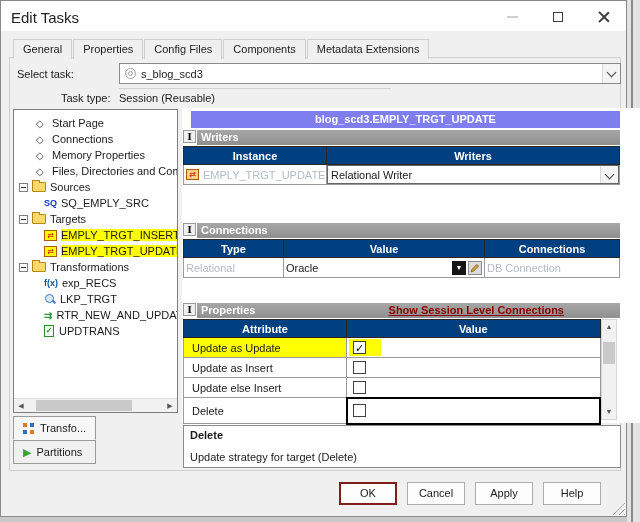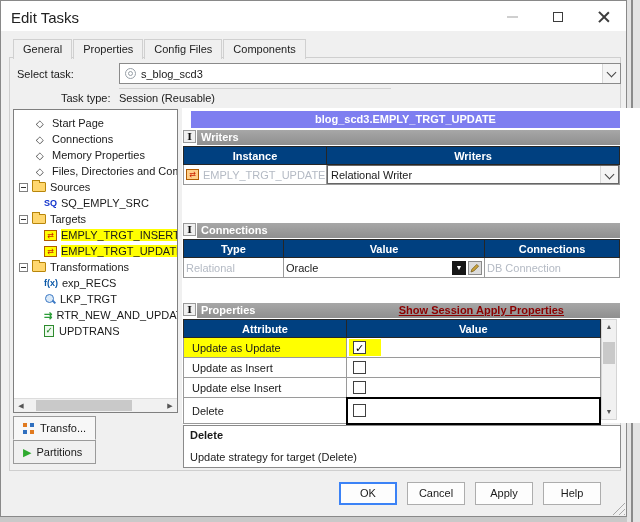--- a/index.html
+++ b/index.html
@@ -107,21 +107,21 @@
   .vs-down { bottom:0; } .vs-down::before { content:"▼"; }
   .vs-thumb { position:absolute; left:1px; top:22px; width:12px; height:22px; background:#c9c9c9; }
 
   
   .descbox { position:absolute; left:182px; top:424px; width:438px; height:43px; background:#fff; border:1px solid #8a8a8a; padding:3px 6px; }
   .desc-title { font-weight:bold; }
   .desc-text { position:absolute; left:6px; top:25px; }
 
   
   .btn { position:absolute; top:481px; width:58px; height:23px; background:#fdfdfd; border:1px solid #adadad; text-align:center; line-height:20px; }
-  .btn-ok { left:338px; border:2px solid #3b82f6; }
+  .btn-ok { left:338px; border:2px solid #7f1d1d; }
   .btn-cancel { left:406px; } .btn-apply { left:474px; } .btn-help { left:542px; }
 
   .grip { position:absolute; right:1px; bottom:1px; width:14px; height:14px;
           background:repeating-linear-gradient(135deg, transparent 0 3px, #a8a8a8 3px 4px);
           clip-path:polygon(100% 0, 100% 100%, 0 100%); }
 </style>
 </head>
 <body>
 
 <div class="screen">
@@ -135,20 +135,21 @@
       <span class="win-btn btn-min"><span class="min-glyph"></span></span>
       <span class="win-btn btn-max"><span class="max-glyph"></span></span>
       <span class="win-btn btn-close"><span class="close-glyph"></span></span>
     </div>
 
     <div class="tabstrip">
       <div class="tab">General</div>
       <div class="tab">Properties</div>
       <div class="tab">Config Files</div>
       <div class="tab">Components</div>
+      <div class="tab">Metadata Extensions</div>
     </div>
     <div class="content-box"></div>
 
     <span class="lbl" style="left:16px; top:67px;">Select task:</span>
     <div class="combo">
       <span class="gear-icon"></span>
       <span class="combo-text">s_blog_scd3</span>
       <span class="chev-btn"></span>
     </div>
     <div class="tasktype-line"></div>
@@ -295,21 +296,21 @@
             </span>
           </td>
           <td class="dim">DB Connection</td>
         </tr>
       </tbody>
         </table>
 
       <span class="ibeam-icon" style="top:195px;"></span>
       <div class="sec-bar" style="top:195px;">
         <span>Properties</span>
-        <span class="sec-link">Show Session Apply Properties</span>
+        <span class="sec-link">Show Session Level Connections</span>
       </div>
       <table class="grid" style="top:211px; width:418px; height:101px;">
         <colgroup>
             <col style="width:163px;">
             <col>
           </colgroup>
         <tbody>
             <tr>
           <th>Attribute</th>
           <th>Value</th>

